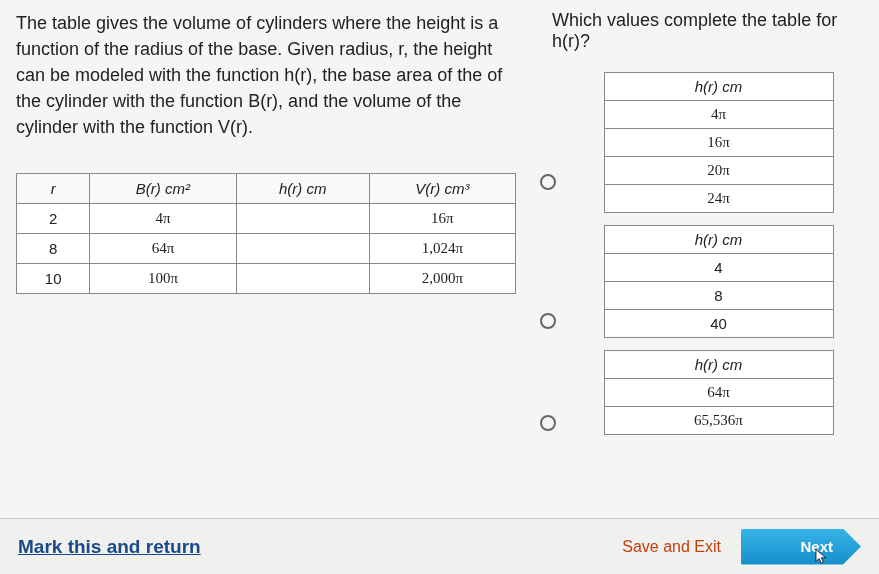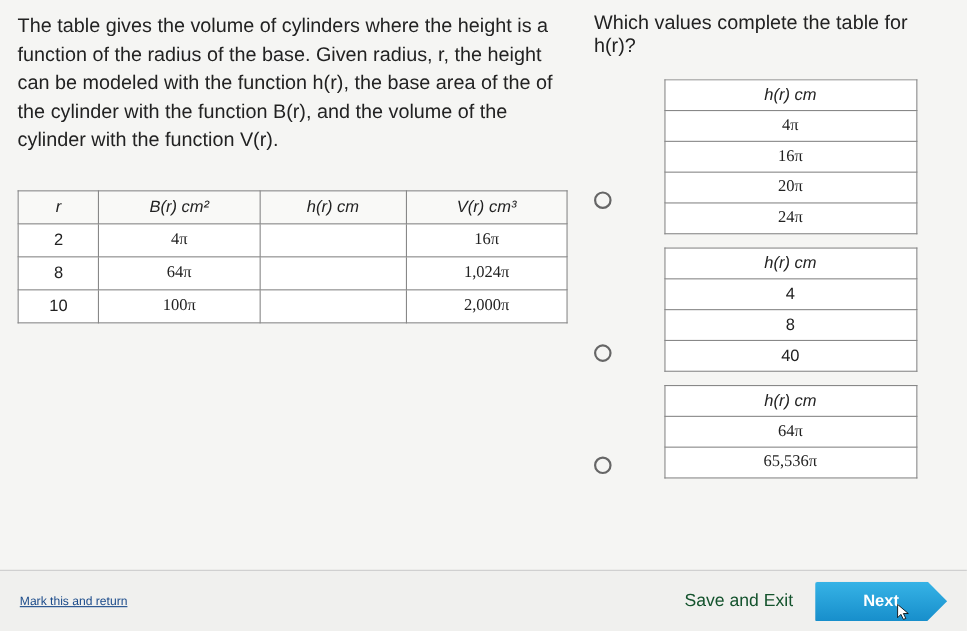--- a/index.html
+++ b/index.html
@@ -68,62 +68,64 @@
     .radio {
       width: 16px; height: 16px;
       border: 2px solid #666;
       border-radius: 50%;
       flex-shrink: 0;
       margin-top: 60px;
     }
     .question-prompt {
       font-size: 18px;
       margin-bottom: 20px;
+      margin-left: 12px;
     }
     .footer {
       position: absolute;
       bottom: 0; left: 0; right: 0;
       height: 56px;
       background: #f0f0ee;
       border-top: 1px solid #ccc;
       display: flex;
       align-items: center;
       padding: 0 18px;
       justify-content: space-between;
     }
     .mark-link {
       color: #1a4a8a;
       text-decoration: underline;
-      font-size: 11px;
+      font-size: 19px;
       cursor: pointer;
+      font-weight: bold;
     }
     .footer-actions {
       display: flex;
       align-items: center;
       gap: 20px;
     }
     .save-exit {
       font-size: 16px;
-      color: #14532d;
+      color: #c2410c;
       cursor: pointer;
       margin-left: 46px;
     }
     .next-btn {
       background: linear-gradient(#36b3e6, #178ecb);
       color: #fff;
       border: none;
       padding: 0 28px;
       height: 36px;
       font-size: 15px;
       font-weight: bold;
       position: relative;
       cursor: pointer;
       clip-path: polygon(0 0, 85% 0, 100% 50%, 85% 100%, 0 100%);
       min-width: 120px;
-      text-align: center;
+      text-align: right;
       border-radius: 2px;
       box-shadow: 0 1px 2px rgba(0,0,0,.3);
     }
     .cursor {
       position: absolute;
       width: 18px; height: 18px;
       right: 48px; bottom: 8px;
       pointer-events: none;
     }
     .pi { font-family: 'Times New Roman', serif; }

